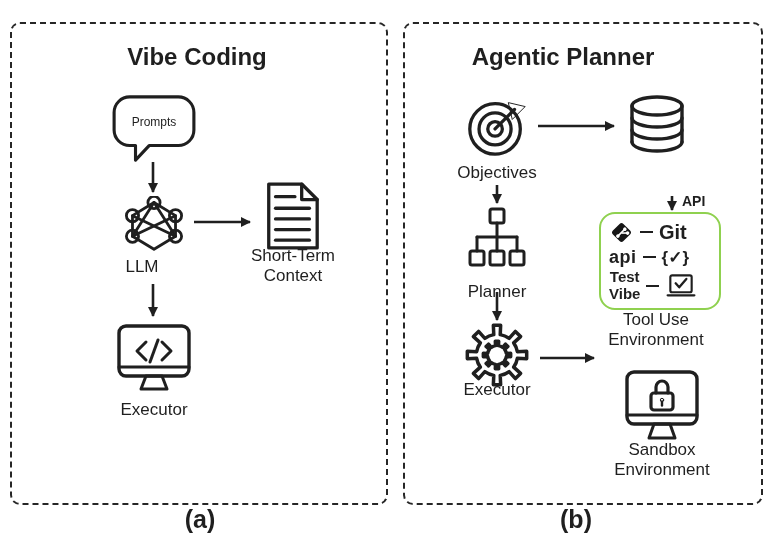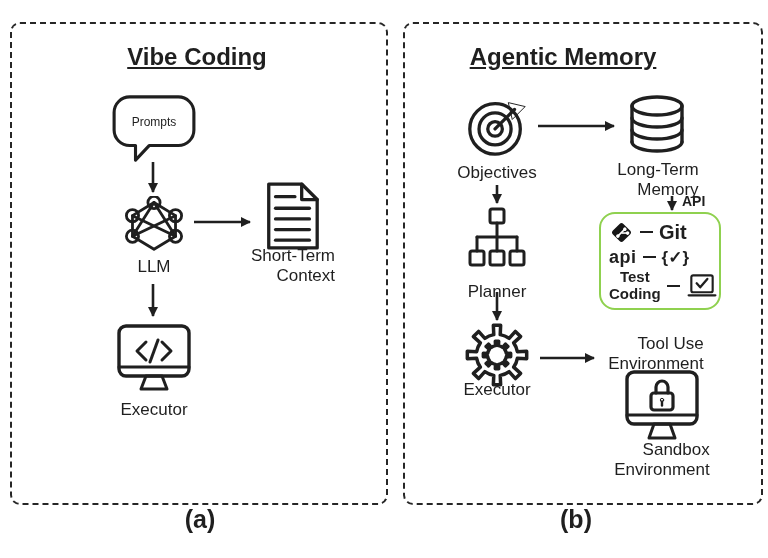--- a/index.html
+++ b/index.html
@@ -3,22 +3,22 @@
 <meta charset="utf-8">
 <style>
   html,body{margin:0;padding:0;background:#ffffff;}
   .canvas{
     position:relative;width:768px;height:558px;background:#ffffff;
     font-family:"Liberation Sans", sans-serif;color:#1f1f1f;overflow:hidden;
   }
   .panel{position:absolute;border:2.5px dashed #262626;border-radius:10px;background:transparent;}
   .panel-a{left:10px;top:22px;width:374px;height:479px;}
   .panel-b{left:403px;top:22px;width:356px;height:479px;}
-  .title{position:absolute;font-weight:bold;font-size:24px;transform:translateX(-50%);white-space:nowrap;text-decoration:underline;}
-  .lbl{position:absolute;font-size:17px;text-align:right;transform:translateX(-50%);line-height:1.18;white-space:nowrap;}
+  .title{position:absolute;font-weight:bold;font-size:24px;transform:translateX(-50%);white-space:nowrap;}
+  .lbl{position:absolute;font-size:17px;text-align:center;transform:translateX(-50%);line-height:1.18;white-space:nowrap;}
   .cap{position:absolute;font-weight:bold;font-size:25px;transform:translateX(-50%);}
   .icon,.arrow{position:absolute;display:block;}
   .icon path,.icon rect,.icon circle,.icon line,.icon polyline,.icon ellipse{
     fill:none;stroke:#1f1f1f;stroke-linecap:round;stroke-linejoin:round;
   }
   .bubble-text{position:absolute;font-size:12px;transform:translateX(-50%);}
   .api-tag{position:absolute;font-weight:bold;font-size:14px;}
   .toolbox{
     position:absolute;left:599px;top:212px;width:122px;height:98px;
     border:2.5px solid #8fd14f;border-radius:16px;background:#ffffff;
@@ -42,21 +42,21 @@
       <marker id="ah" markerWidth="12" markerHeight="10" refX="9" refY="5" orient="auto" markerUnits="userSpaceOnUse">
         <path d="M0,0 L10,5 L0,10 Z" fill="#1f1f1f"></path>
       </marker>
     </defs>
   </svg>
 
   <section class="panel panel-a"></section>
   <section class="panel panel-b"></section>
 
   <div class="title" style="left:197px;top:43px">Vibe Coding</div>
-  <div class="title" style="left:563px;top:43px">Agentic Memory</div>
+  <div class="title" style="left:563px;top:43px">Agentic Planner</div>
   <div class="cap" style="left:200px;top:505px">(a)</div>
   <div class="cap" style="left:576px;top:505px">(b)</div>
 
   <svg class="icon" style="left:110px;top:94px" width="88" height="72" viewBox="0 0 90 74">
     <path d="M20,3 H70 A16,16 0 0 1 86,19 V37 A16,16 0 0 1 70,53 H40 L26,68 V53 H20 A16,16 0 0 1 4,37 V19 A16,16 0 0 1 20,3 Z" stroke-width="3.2"></path>
   </svg>
   <div class="bubble-text" style="left:154px;top:115px">Prompts</div>
 
   <svg class="arrow" style="left:145px;top:160px" width="16" height="40">
     <line x1="8" y1="2" x2="8" y2="32" stroke="#1f1f1f" stroke-width="2.6" marker-end="url(#ah)"></line>
@@ -67,21 +67,21 @@
     <line x1="32" y1="7" x2="9" y2="43" stroke-width="3"></line>
     <line x1="32" y1="7" x2="55" y2="43" stroke-width="3"></line>
     <line x1="9" y1="21" x2="55" y2="43" stroke-width="3"></line>
     <line x1="55" y1="21" x2="9" y2="43" stroke-width="3"></line>
     <circle cx="32" cy="7" r="6.5" fill="#ffffff" stroke-width="3"></circle>
     <circle cx="9" cy="21" r="6.5" fill="#ffffff" stroke-width="3"></circle>
     <circle cx="55" cy="21" r="6.5" fill="#ffffff" stroke-width="3"></circle>
     <circle cx="9" cy="43" r="6.5" fill="#ffffff" stroke-width="3"></circle>
     <circle cx="55" cy="43" r="6.5" fill="#ffffff" stroke-width="3"></circle>
   </svg>
-  <div class="lbl" style="left:154px;top:257px">LLM</div>
+  <div class="lbl" style="left:142px;top:257px">LLM</div>
 
   <svg class="arrow" style="left:192px;top:214px" width="66" height="16">
     <line x1="2" y1="8" x2="58" y2="8" stroke="#1f1f1f" stroke-width="2.6" marker-end="url(#ah)"></line>
   </svg>
 
   <svg class="icon" style="left:261px;top:180px" width="62" height="72" viewBox="0 0 64 74">
     <path d="M8,4 H42 L58,20 V70 H8 Z" stroke-width="3.4"></path>
     <path d="M42,4 V20 H58" stroke-width="3.4"></path>
     <line x1="15" y1="17" x2="35" y2="17" stroke-width="3.4"></line>
     <line x1="15" y1="29" x2="50" y2="29" stroke-width="3.4"></line>
@@ -122,24 +122,20 @@
   </svg>
 
   <svg class="icon" style="left:623px;top:94px" width="68" height="62" viewBox="0 0 68 62">
     <ellipse cx="34" cy="12" rx="25" ry="9" stroke-width="3.4"></ellipse>
     <line x1="9" y1="12" x2="9" y2="48" stroke-width="3.4"></line>
     <line x1="59" y1="12" x2="59" y2="48" stroke-width="3.4"></line>
     <path d="M9,24 A25,9 0 0 0 59,24" stroke-width="3.4"></path>
     <path d="M9,36 A25,9 0 0 0 59,36" stroke-width="3.4"></path>
     <path d="M9,48 A25,9 0 0 0 59,48" stroke-width="3.4"></path>
   </svg>
-  <div class="lbl" style="left:658px;top:160px">
-    <span>Long-Term</span><br>
-    <span>Memory</span>
-  </div>
 
   <svg class="arrow" style="left:664px;top:194px" width="16" height="22">
     <line x1="8" y1="2" x2="8" y2="16" stroke="#1f1f1f" stroke-width="2.6" marker-end="url(#ah)"></line>
   </svg>
   <div class="api-tag" style="left:682px;top:193px">API</div>
 
   <div class="toolbox">
     <div class="tool-row">
       <svg width="25" height="25" viewBox="0 0 32 32" style="flex:0 0 auto">
         <g transform="rotate(45 16 16)">
@@ -155,21 +151,21 @@
       <span class="git-word">Git</span>
     </div>
     <div class="tool-row">
       <span class="api-word">api</span>
       <span class="dash"></span>
       <span class="brace-check">{✓}</span>
     </div>
     <div class="tool-row">
       <span class="test-word">
         <span>Test</span><br>
-        <span>Coding</span>
+        <span>Vibe</span>
       </span>
       <span class="dash"></span>
       <svg width="32" height="26" viewBox="0 0 36 28" style="flex:0 0 auto">
         <rect x="6" y="2" width="24" height="19" rx="2" fill="none" stroke="#1f1f1f" stroke-width="2.4"></rect>
         <polyline points="12,11 16,15.5 24,6" fill="none" stroke="#1f1f1f" stroke-width="2.6" stroke-linecap="round" stroke-linejoin="round"></polyline>
         <line x1="3" y1="24.5" x2="33" y2="24.5" stroke="#1f1f1f" stroke-width="2.6" stroke-linecap="round"></line>
       </svg>
     </div>
   </div>
 
@@ -195,21 +191,21 @@
 
   <svg class="icon" style="left:463px;top:322px" width="68" height="66" viewBox="0 0 64 64">
     <path d="M51.75,28.87 L60.78,28.47 L60.78,35.53 L51.75,35.13 A20,20 0 0 1 48.18,43.76 L54.85,49.85 L49.85,54.85 L43.76,48.18 A20,20 0 0 1 35.13,51.75 L35.53,60.78 L28.47,60.78 L28.87,51.75 A20,20 0 0 1 20.24,48.18 L14.15,54.85 L9.15,49.85 L15.82,43.76 A20,20 0 0 1 12.25,35.13 L3.22,35.53 L3.22,28.47 L12.25,28.87 A20,20 0 0 1 15.82,20.24 L9.15,14.15 L14.15,9.15 L20.24,15.82 A20,20 0 0 1 28.87,12.25 L28.47,3.22 L35.53,3.22 L35.13,12.25 A20,20 0 0 1 43.76,15.82 L49.85,9.15 L54.85,14.15 L48.18,20.24 A20,20 0 0 1 51.75,28.87 Z" stroke-width="3.4"></path>
     <path transform="translate(32,32) scale(0.46) translate(-32,-32)" stroke-width="7.4" d="M51.75,28.87 L60.78,28.47 L60.78,35.53 L51.75,35.13 A20,20 0 0 1 48.18,43.76 L54.85,49.85 L49.85,54.85 L43.76,48.18 A20,20 0 0 1 35.13,51.75 L35.53,60.78 L28.47,60.78 L28.87,51.75 A20,20 0 0 1 20.24,48.18 L14.15,54.85 L9.15,49.85 L15.82,43.76 A20,20 0 0 1 12.25,35.13 L3.22,35.53 L3.22,28.47 L12.25,28.87 A20,20 0 0 1 15.82,20.24 L9.15,14.15 L14.15,9.15 L20.24,15.82 A20,20 0 0 1 28.87,12.25 L28.47,3.22 L35.53,3.22 L35.13,12.25 A20,20 0 0 1 43.76,15.82 L49.85,9.15 L54.85,14.15 L48.18,20.24 A20,20 0 0 1 51.75,28.87 Z"></path>
   </svg>
   <div class="lbl" style="left:497px;top:380px">Executor</div>
 
   <svg class="arrow" style="left:538px;top:350px" width="64" height="16">
     <line x1="2" y1="8" x2="56" y2="8" stroke="#1f1f1f" stroke-width="2.6" marker-end="url(#ah)"></line>
   </svg>
-  <div class="lbl" style="left:656px;top:334px">
+  <div class="lbl" style="left:656px;top:310px">
     <span>Tool Use</span><br>
     <span>Environment</span>
   </div>
 
   <svg class="icon" style="left:623px;top:368px" width="78" height="78" viewBox="0 0 78 78">
     <rect x="4" y="4" width="70" height="52" rx="7" stroke-width="3.4"></rect>
     <line x1="4" y1="47" x2="74" y2="47" stroke-width="3"></line>
     <path d="M31,56 L47,56 L52,70 L26,70 Z" stroke-width="3"></path>
     <rect x="28" y="25" width="22" height="17" rx="3" stroke-width="3.2"></rect>
     <path d="M33,25 V19 a6,6 0 0 1 12,0 V25" stroke-width="3.2"></path>

